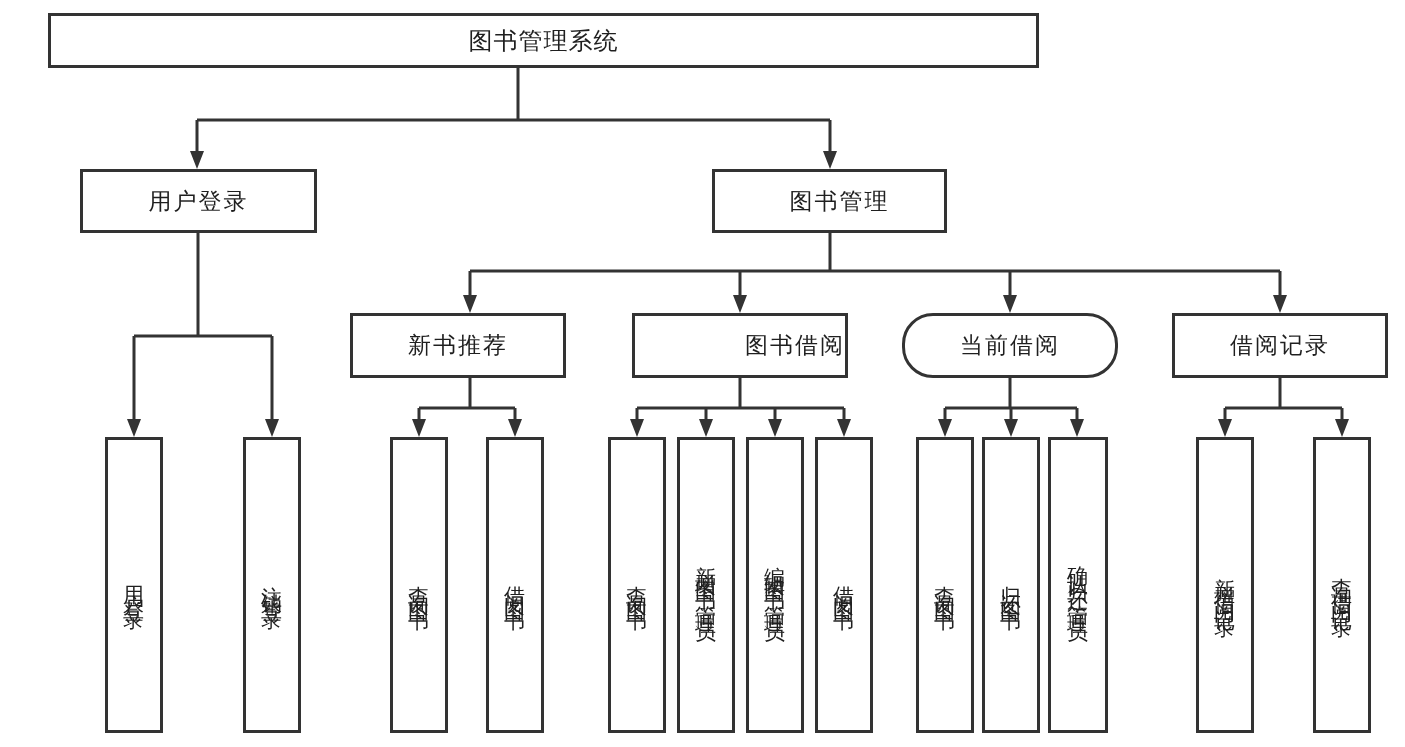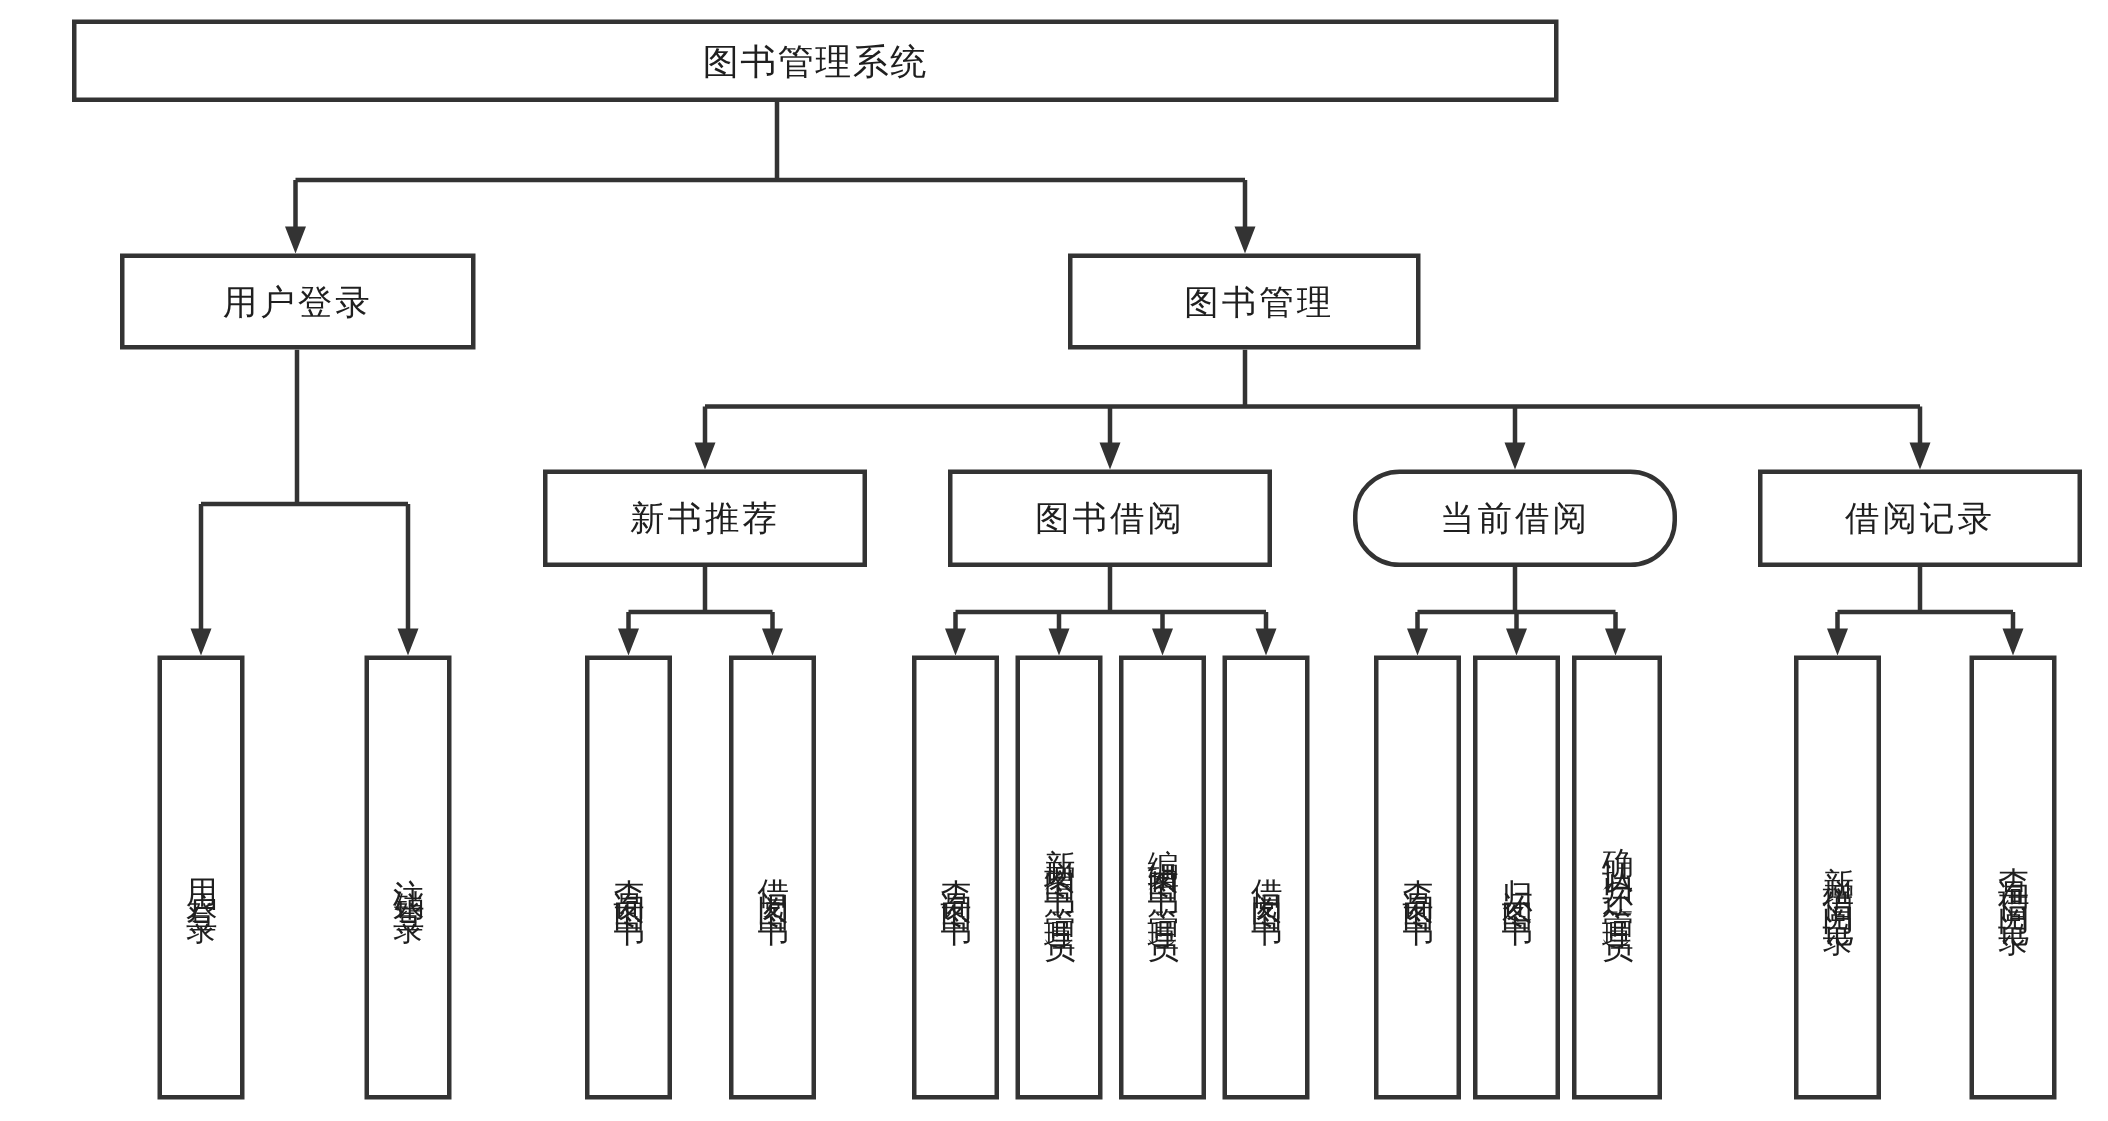--- a/index.html
+++ b/index.html
@@ -86,24 +86,24 @@
     <span>图书管理系统</span>
   </div>
 
   <div class="node lvl2" style="left:80px;width:237px;">
     <span>用户登录</span>
   </div>
   <div class="node lvl2" style="left:712px;width:235px;padding-left:20px;">
     <span>图书管理</span>
   </div>
 
-  <div class="node lvl3" style="left:362px;">
+  <div class="node lvl3" style="left:350px;">
     <span>新书推荐</span>
   </div>
-  <div class="node lvl3" style="left:632px;">
+  <div class="node lvl3" style="left:632px;justify-content:flex-end;">
     <span>图书借阅</span>
   </div>
   <div class="node lvl3" style="left:902px;border-radius:31px;">
     <span>当前借阅</span>
   </div>
   <div class="node lvl3" style="left:1172px;">
     <span>借阅记录</span>
   </div>
 
   <div class="node leaf" style="left:105px;">

